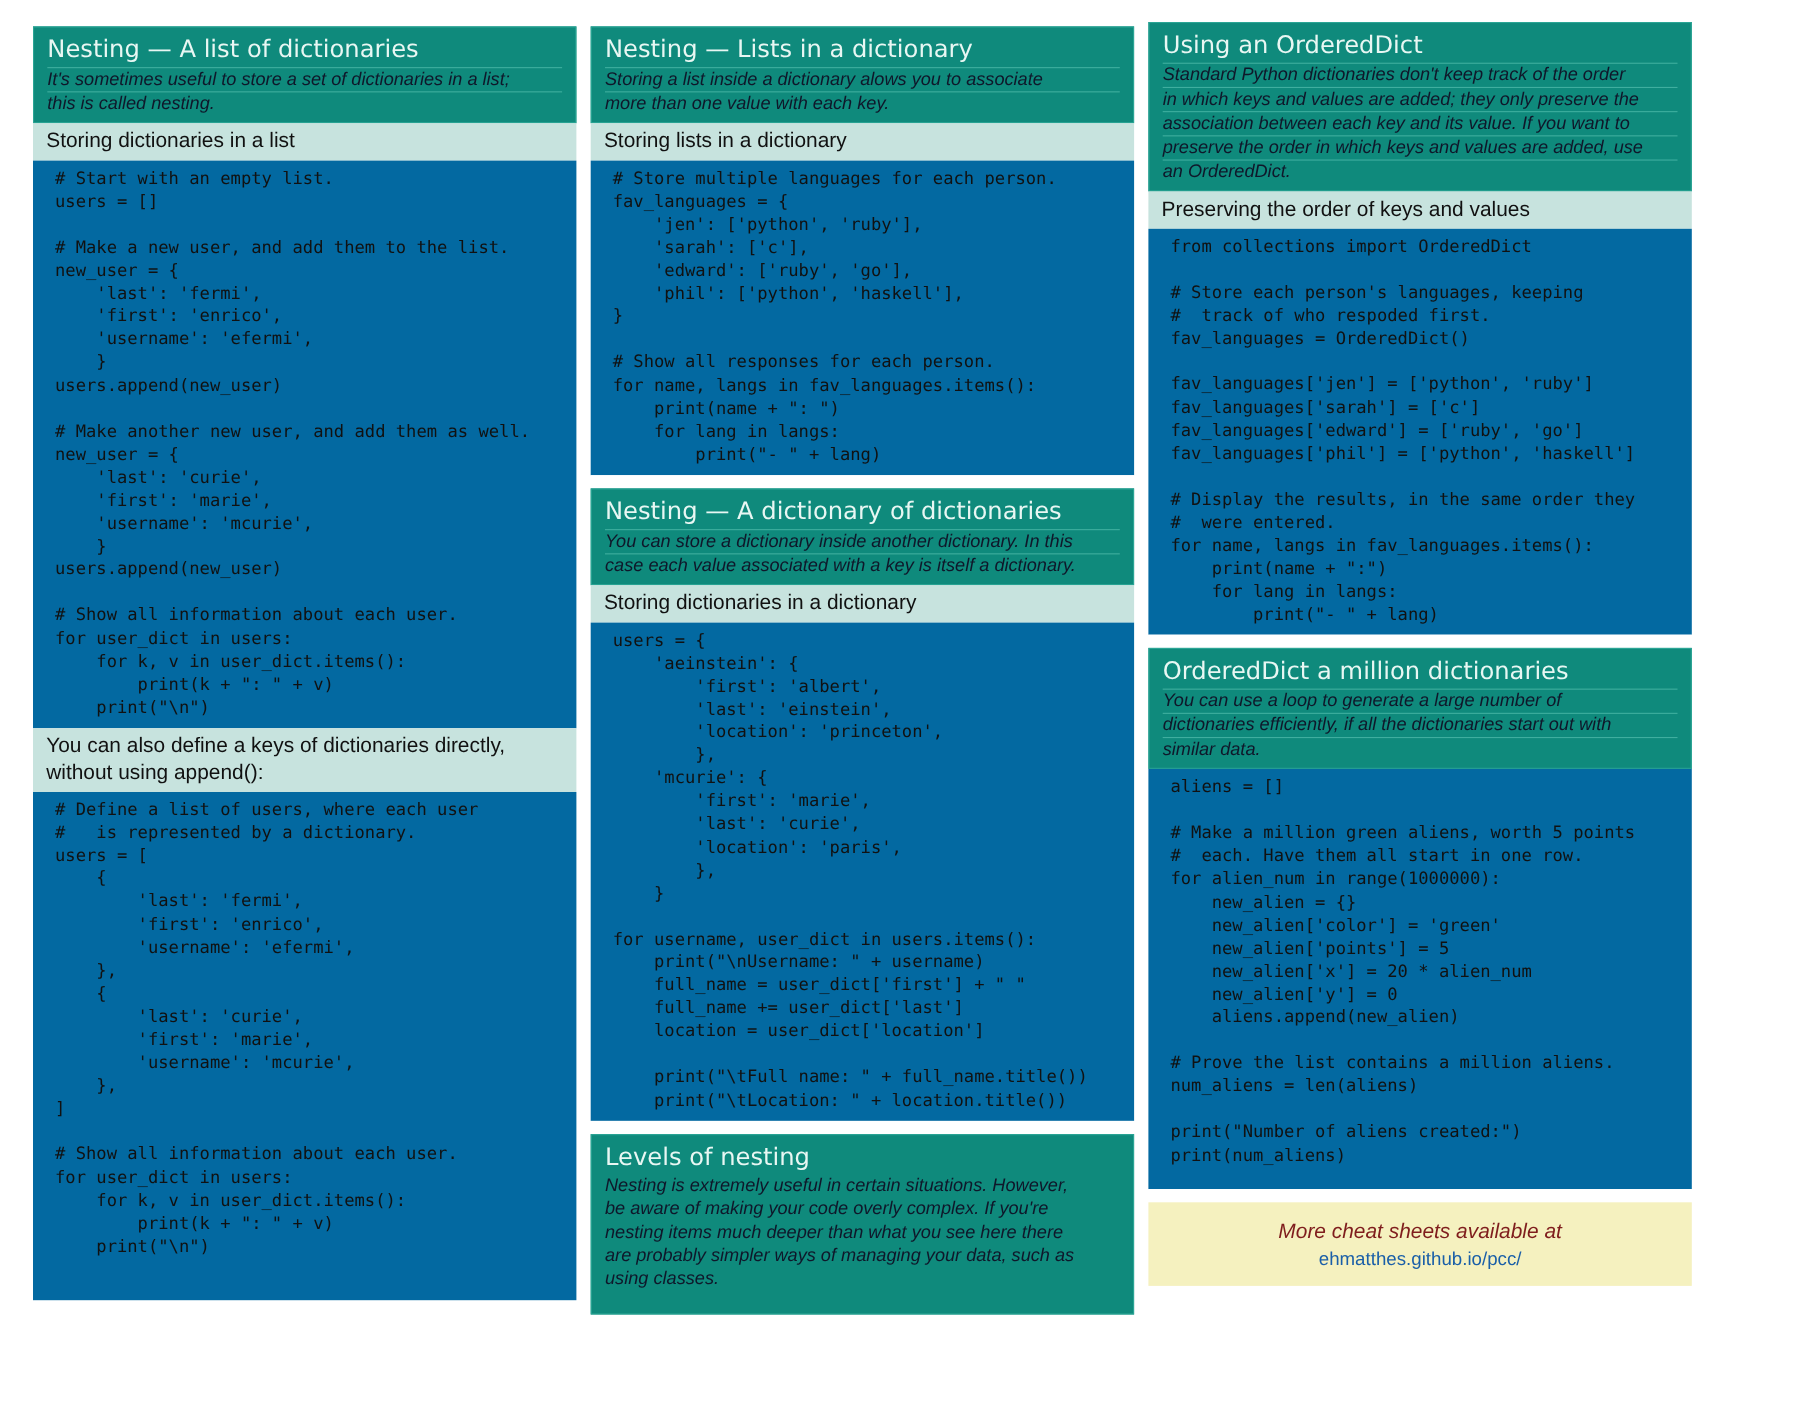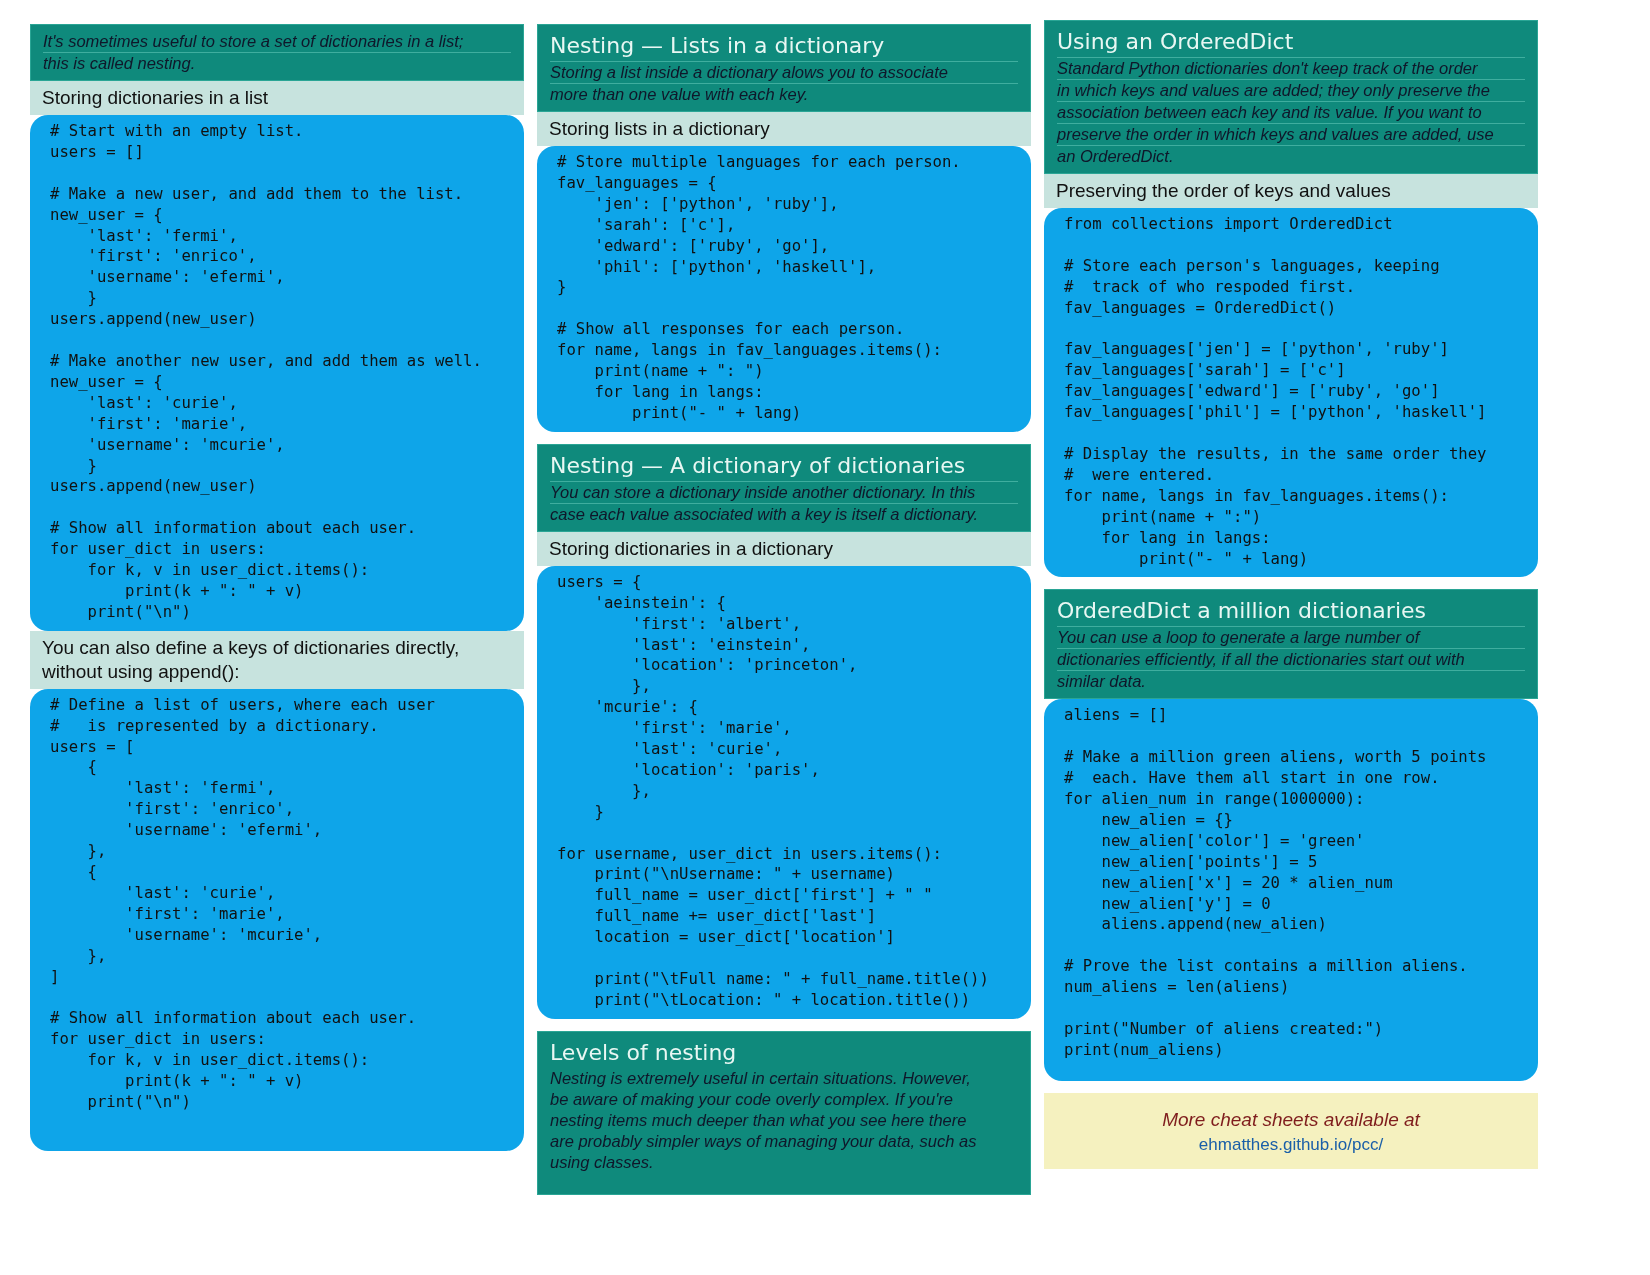--- a/index.html
+++ b/index.html
@@ -4,32 +4,33 @@
 <style>
   html,body{margin:0;padding:0;background:#ffffff;}
   body{width:1650px;height:1275px;position:relative;overflow:hidden;font-family:"Liberation Sans",sans-serif;}
   .col{position:absolute;top:24px;}
   .panel{box-sizing:border-box;}
   .hdr{background:#0f8a7c;color:#fff;padding:6px 12px 6px 12px;border:1px solid #2aa595;}
   .hdr .t{font-family:"DejaVu Sans",sans-serif;font-size:22px;color:#e8f7f3;line-height:30px;border-bottom:1px solid #3fae9f;}
   .hdr .d{font-style:italic;font-size:16.5px;line-height:21px;color:#0f172a;}
   .hdr .d div{border-bottom:1px solid #3fae9f;}
   .sub{background:#c7e3de;color:#111;font-size:19px;line-height:24px;padding:5px 12px;}
-  .code{background:#0ea5e9;padding:6px 12px 8px 20px;white-space:pre;font-family:"DejaVu Sans Mono",monospace;font-size:15.6px;line-height:20.9px;color:#111;border-radius:18px;}
+  .code{background:#0369a1;padding:6px 12px 8px 20px;white-space:pre;font-family:"DejaVu Sans Mono",monospace;font-size:15.6px;line-height:20.9px;color:#111;}
   .foot{background:#f5f1bf;text-align:center;padding:14px 0 12px;}
   .foot .a{font-style:italic;font-size:19px;color:#7f1d1d;line-height:26px;}
   .foot .b{font-size:17px;color:#1a5fa8;line-height:24px;}
   .gap{height:12px;background:#fff;}
 </style>
 </head>
 <body>
 
 <div class="col" style="left:30px;width:494px;">
   <div class="panel">
     <div class="hdr">
+      <div class="t">Nesting — A list of dictionaries</div>
       <div class="d">
         <div>It's sometimes useful to store a set of dictionaries in a list;</div>
         <div style="border:none">this is called nesting.</div>
       </div>
     </div>
     <div class="sub">Storing dictionaries in a list</div>
     <div class="code"># Start with an empty list.
 users = []
 
 # Make a new user, and add them to the list.

